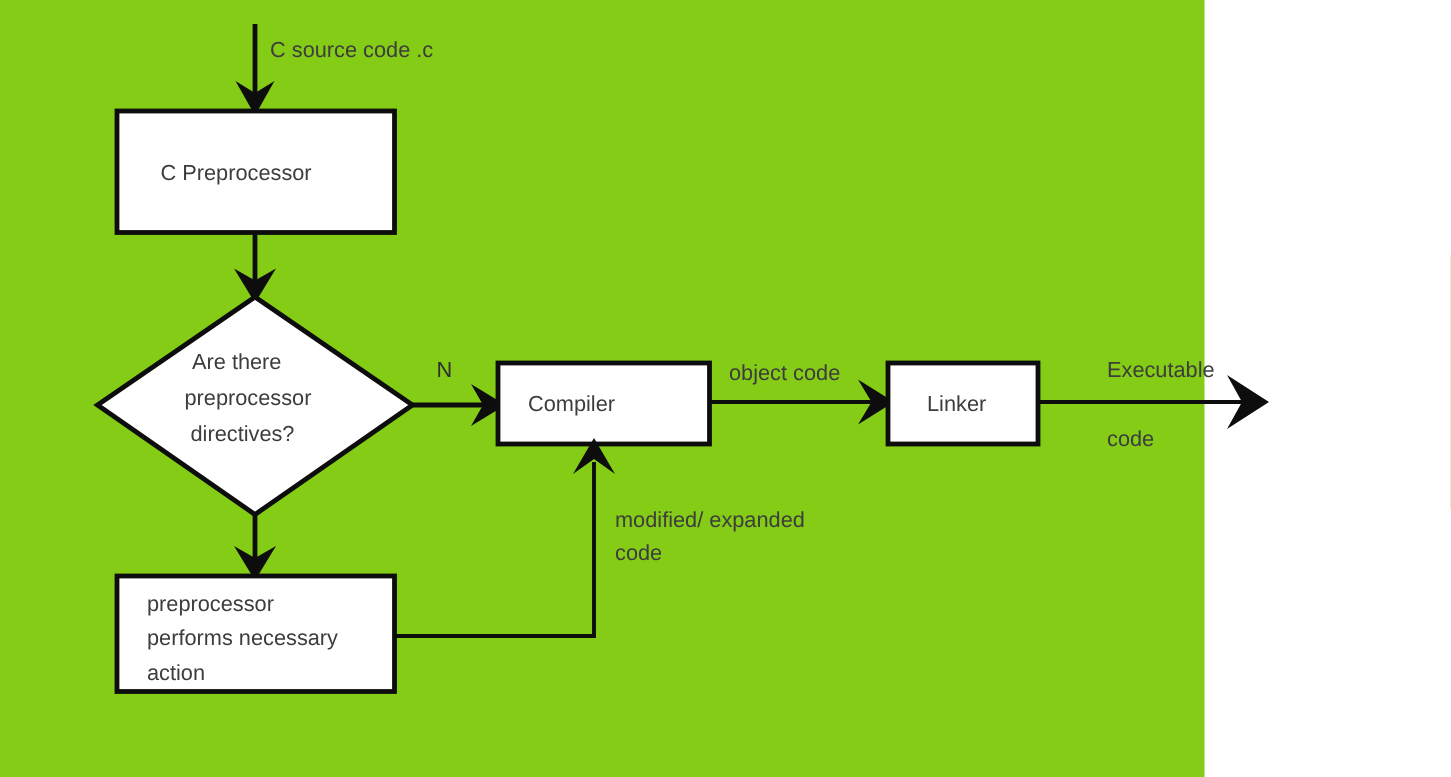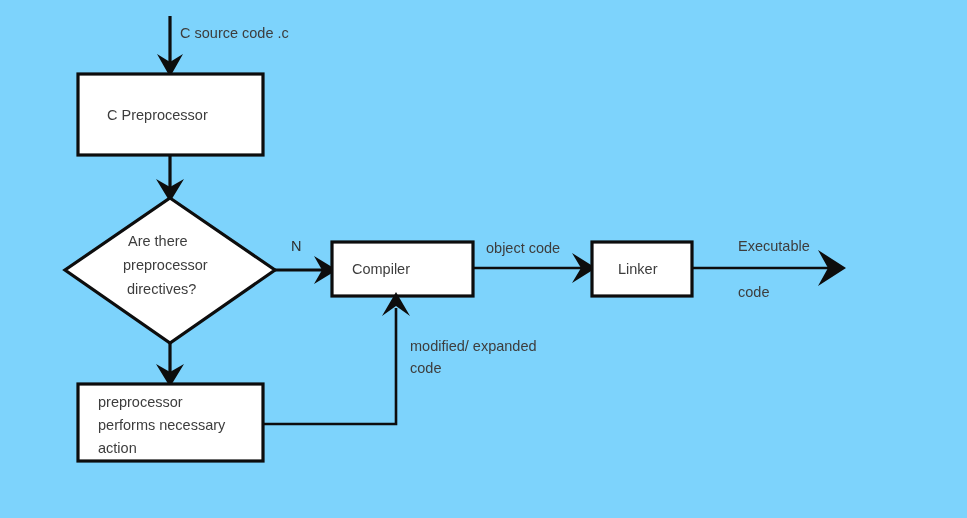--- a/index.html
+++ b/index.html
@@ -9,23 +9,23 @@
     background: #ffffff;
   }
   body {
     font-family: "Liberation Sans", sans-serif;
     width: 967px;
     height: 518px;
     overflow: hidden;
   }
   #flowchart-canvas {
     position: relative;
-    width: 967px;
+    width: 803px;
     height: 518px;
-    background: #7dd3fc;
+    background: #84cc16;
   }
   svg.diagram {
     position: absolute;
     top: 0;
     left: 0;
     width: 967px;
     height: 518px;
   }
   .node-shape {
     fill: #ffffff;

